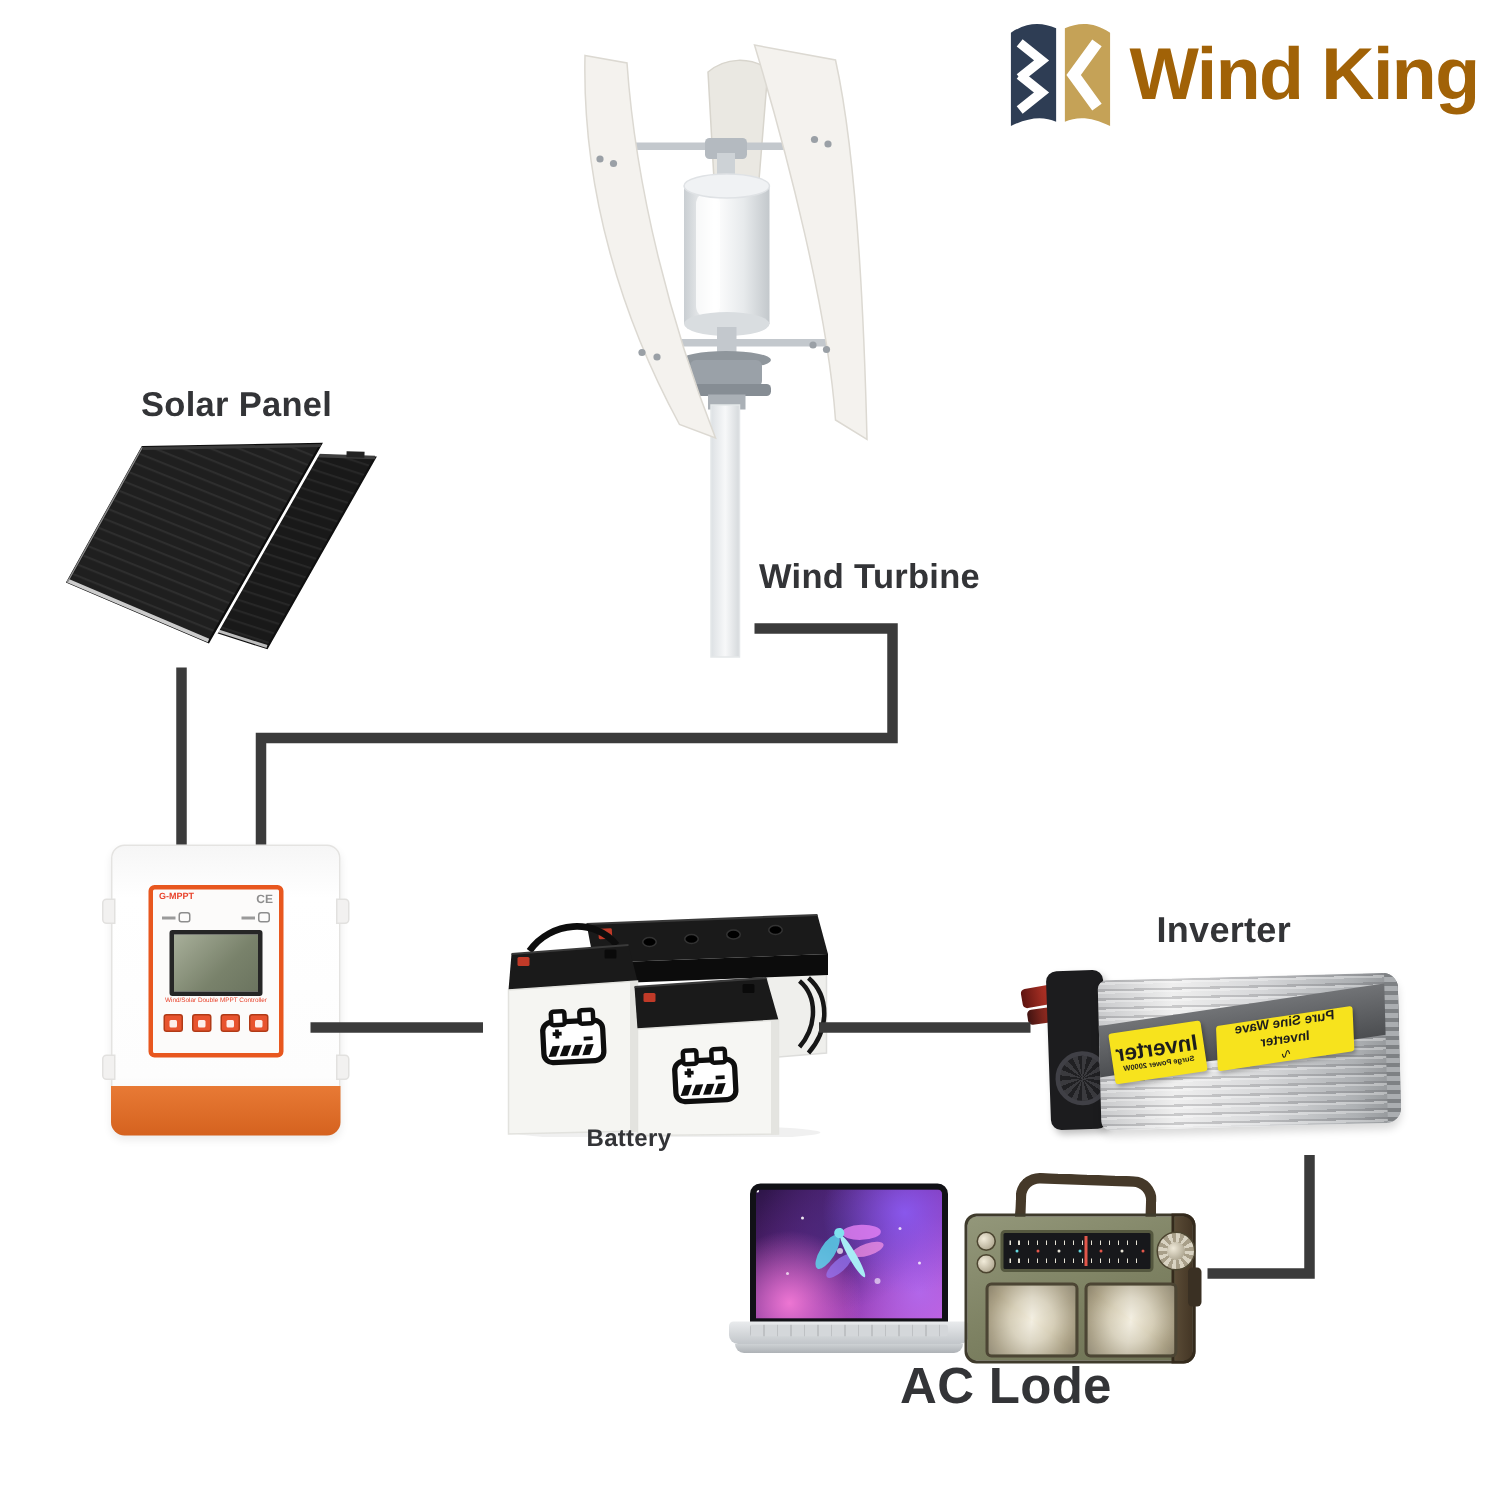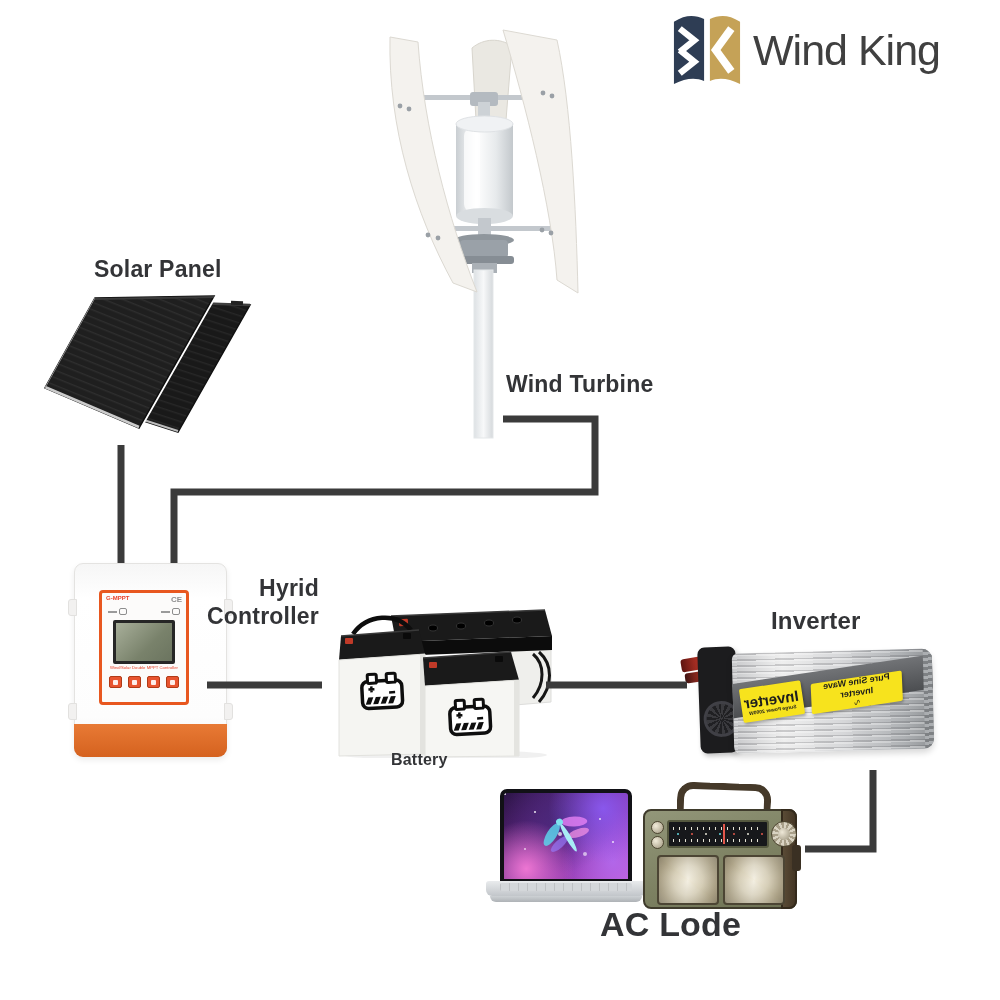--- a/index.html
+++ b/index.html
@@ -3,21 +3,21 @@
 <meta charset="utf-8">
 <style>
   html,body{margin:0;padding:0;background:#fff;}
   #canvas{position:relative;width:1000px;height:1000px;background:#ffffff;overflow:hidden;
           font-family:"Liberation Sans","DejaVu Sans",sans-serif;}
   .abs{position:absolute;}
   .label{position:absolute;color:#333437;font-weight:bold;letter-spacing:.2px;text-align:right;}
 
   
   #logo{left:672px;top:14px;display:flex;align-items:center;gap:11px;}
-  #logo .logo-text{font-size:43px;font-weight:normal;color:#404040;letter-spacing:-1px;}
+  #logo .logo-text{font-size:49px;font-weight:bold;color:#a16207;letter-spacing:-1px;}
 
   
   #controller{left:74px;top:563px;width:153px;height:194px;}
   #controller .body{position:absolute;inset:0;background:linear-gradient(#f6f6f6,#ffffff 18%,#fdfdfd 80%,#f0efee);
       border:1px solid #e4e3e1;border-radius:9px;box-shadow:0 3px 6px rgba(0,0,0,.08);}
   #controller .ear{position:absolute;width:7px;height:15px;background:#f2f1f0;border:1px solid #e2e1df;}
   #controller .base{position:absolute;left:0;right:0;bottom:0;height:33px;border-radius:0 0 9px 9px;
       background:linear-gradient(#e87a35,#d5621f);}
   #controller .panel{position:absolute;left:25px;top:27px;width:84px;height:109px;background:#fcfbfa;
       border:3px solid #e8571f;border-radius:4px;}
@@ -245,24 +245,20 @@
           </span>
         <span class="btn">
             <i></i>
           </span>
         <span class="btn">
             <i></i>
           </span>
       </div>
     </div>
   </div>
-  <div class="label" style="left:207px;top:574px;font-size:23px;line-height:28px">
-    <span style="display:block">Hyrid</span>
-    <span style="display:block">Controller</span>
-  </div>
 
   <svg class="abs" style="left:333px;top:606px" width="225" height="152" viewBox="0 0 225 152">
     <defs>
       <g id="batt-icon">
         <rect x="3" y="10" width="40" height="27" rx="6" fill="#ffffff" stroke="#0e0e0e" stroke-width="3.5"></rect>
         <rect x="9" y="3" width="9" height="9" rx="1.5" fill="#ffffff" stroke="#0e0e0e" stroke-width="3"></rect>
         <rect x="28" y="3" width="9" height="9" rx="1.5" fill="#ffffff" stroke="#0e0e0e" stroke-width="3"></rect>
         <path d="M9.5,18 L15.5,18 M12.5,15 L12.5,21 M30,22 L36,22" stroke="#0e0e0e" stroke-width="2.5"></path>
         <g fill="#0e0e0e">
           <polygon points="9,26 14,26 11,33 6,33"></polygon>

